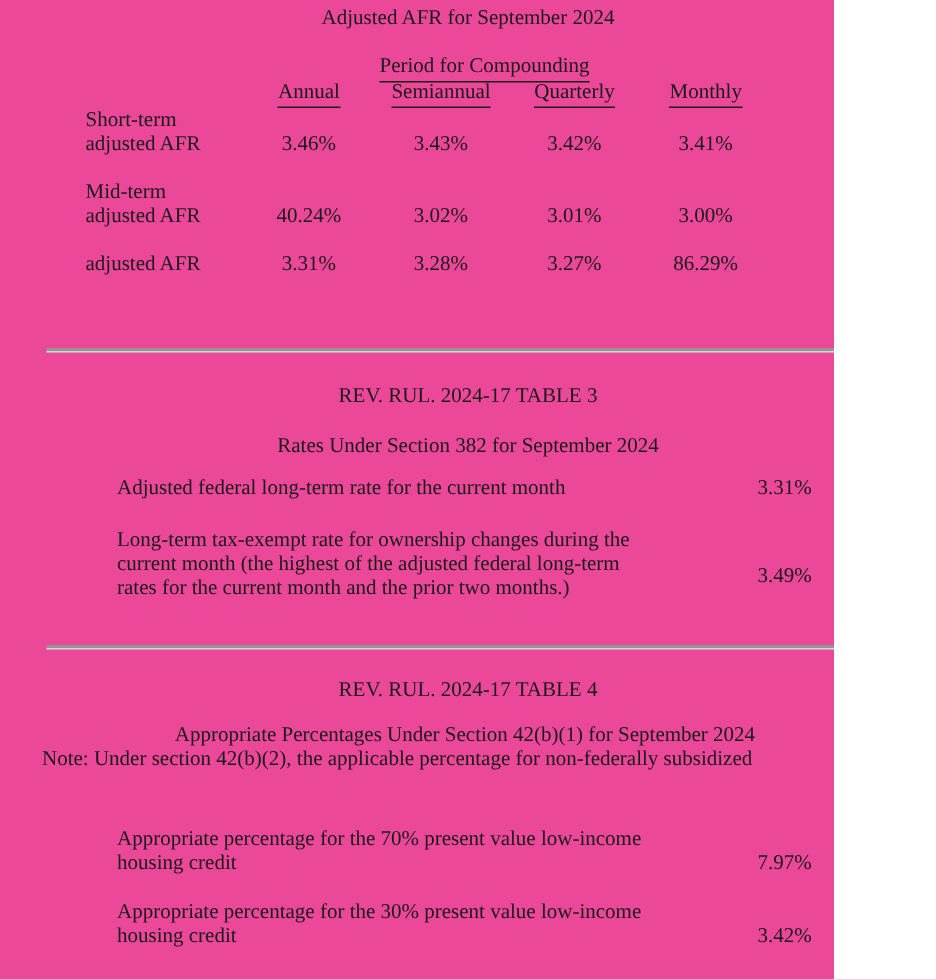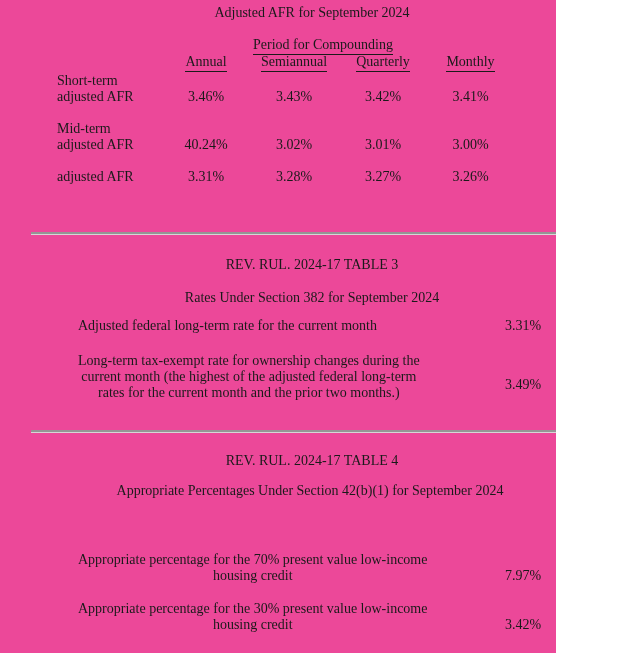--- a/index.html
+++ b/index.html
@@ -28,21 +28,21 @@
     left:162px;
     display:grid;
     grid-template-columns:88px 88px 90px 85px;
     text-align:center;
   }
   .rule{
     left:31px;width:565px;height:2px;
     background:#959595;
     border-bottom:1px solid #d6d6d6;
   }
-  .desc{left:78px;white-space:nowrap;text-align:center;}
+  .desc{left:78px;white-space:nowrap;}
   .rate{left:505px;white-space:nowrap;}
   .note-block{left:28px;white-space:nowrap;}
 </style>
 </head>
 <body>
 
 <div id="page">
 
   <div class="abs center-line" style="top:5px;">Adjusted AFR for September 2024</div>
 
@@ -79,21 +79,21 @@
     <div class="val">3.00%</div>
   </div>
 
   <div class="abs afr-grid" style="top:169px;">
     <div>
       <div>adjusted AFR</div>
     </div>
     <div class="val">3.31%</div>
     <div class="val">3.28%</div>
     <div class="val">3.27%</div>
-    <div class="val">3.26%</div>
+    <div class="val">86.29%</div>
   </div>
 
   <div class="abs rule" style="top:232px;"></div>
 
   <div class="abs center-line" style="top:257px;">REV. RUL. 2024-17 TABLE 3</div>
   <div class="abs center-line" style="top:290px;">Rates Under Section 382 for September 2024</div>
 
   <div class="abs desc" style="top:318px;">
     <div>Adjusted federal long-term rate for the current month</div>
   </div>
@@ -105,20 +105,21 @@
     <div>rates for the current month and the prior two months.)</div>
   </div>
   <div class="abs rate" style="top:377px;text-align:center;">3.49%</div>
 
   <div class="abs rule" style="top:430px;"></div>
 
   <div class="abs center-line" style="top:453px;">REV. RUL. 2024-17 TABLE 4</div>
   <div class="abs center-line" style="top:483px;left:-2px;">Appropriate Percentages Under Section 42(b)(1) for September 2024</div>
 
   <div class="abs note-block" style="top:499px;">
+    <div>Note: Under section 42(b)(2), the applicable percentage for non-federally subsidized</div>
   </div>
 
   <div class="abs desc" style="top:552px;">
     <div>Appropriate percentage for the 70% present value low-income</div>
     <div>housing credit</div>
   </div>
   <div class="abs rate" style="top:568px;">7.97%</div>
 
   <div class="abs desc" style="top:601px;">
     <div>Appropriate percentage for the 30% present value low-income</div>

